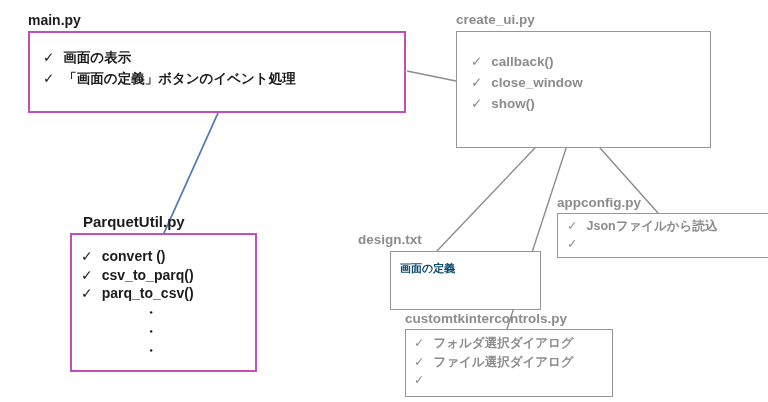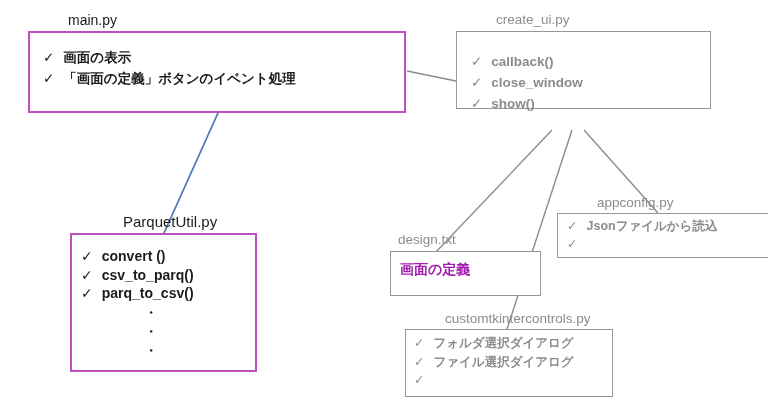--- a/index.html
+++ b/index.html
@@ -15,25 +15,24 @@
     position: absolute;
     left: 0; top: 0;
     width: 768px; height: 402px;
     z-index: 0;
   }
   .node { position: absolute; z-index: 1; }
   .title {
     position: absolute;
     bottom: calc(100% + 3px);
     left: 0;
-    font-weight: normal;
+    font-weight: bold;
     font-size: 14px;
     white-space: nowrap;
     line-height: 1.1;
-    margin-left: 40px;
   }
   .title.dark  { color: #1c1c1c; }
   .title.gray  { color: #8c8c8c; font-size: 13.5px; }
   .box {
     box-sizing: border-box;
     width: 100%; height: 100%;
     background: #ffffff;
   }
   .box.magenta { border: 2px solid #bf4fbf; }
   .box.grayb   { border: 1.4px solid #979797; }
@@ -46,37 +45,37 @@
   .chk { flex: 0 0 auto; margin-right: 9px; }
   .dark-items  .item { color: #1c1c1c; }
   .gray-items  .item { color: #8c8c8c; }
 
   
   .n-main { left: 28px; top: 31px; width: 378px; height: 82px; }
   .n-main .box { padding: 14px 0 0 13px; }
   .n-main .item { font-size: 13.5px; line-height: 21px; }
 
   
-  .n-createui { left: 456px; top: 31px; width: 255px; height: 78px; }
+  .n-createui { left: 456px; top: 31px; width: 255px; height: 117px; }
   .n-createui .box { padding: 19px 0 0 14px; }
   .n-createui .item { font-size: 13.5px; line-height: 21px; }
 
   
   .n-parquet { left: 70px; top: 233px; width: 187px; height: 139px; }
   .n-parquet .title { left: 13px; font-size: 15px; }
   .n-parquet .box { padding: 12px 0 0 9px; }
   .n-parquet .item { font-size: 14px; line-height: 18.5px; }
   .dots { width: 140px; text-align: center; font-weight: bold; color: #1c1c1c; }
   .dot { font-size: 13px; line-height: 19px; }
 
   
-  .n-design { left: 358px; top: 251px; width: 151px; height: 45px; padding-left: 32px; }
+  .n-design { left: 358px; top: 251px; width: 151px; height: 59px; padding-left: 32px; }
   .n-design .box { padding: 9px 0 0 9px; }
   .n-design .plain {
-    font-weight: bold; font-size: 14px; color: #a21caf; white-space: nowrap;
+    font-weight: bold; font-size: 11px; color: #0c4a6e; white-space: nowrap;
   }
 
   
   .n-appconfig { left: 557px; top: 213px; width: 220px; height: 45px; }
   .n-appconfig .title { bottom: calc(100% + 2px); }
   .n-appconfig .box { padding: 4px 0 0 9px; }
   .n-appconfig .item { font-size: 12.5px; line-height: 17.5px; }
 
   
   .n-custom { left: 405px; top: 329px; width: 208px; height: 68px; }

